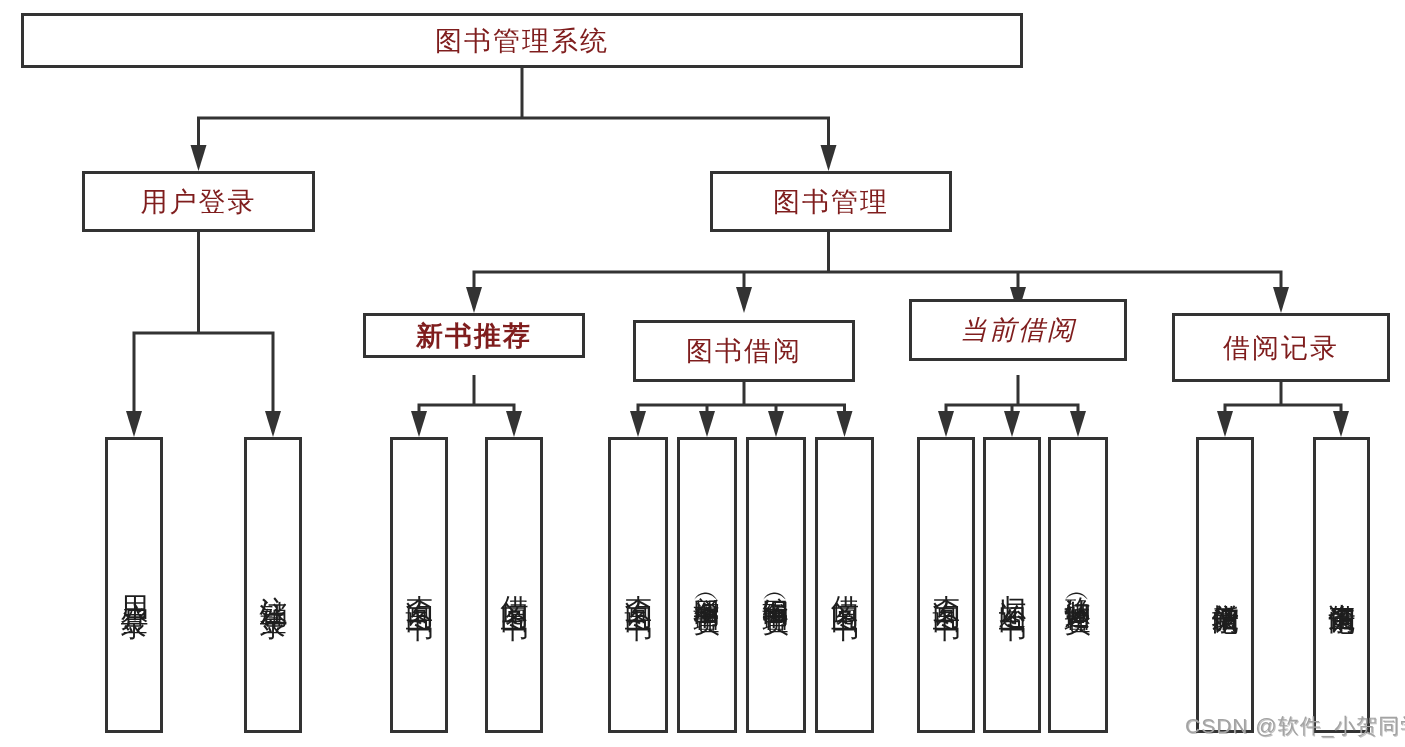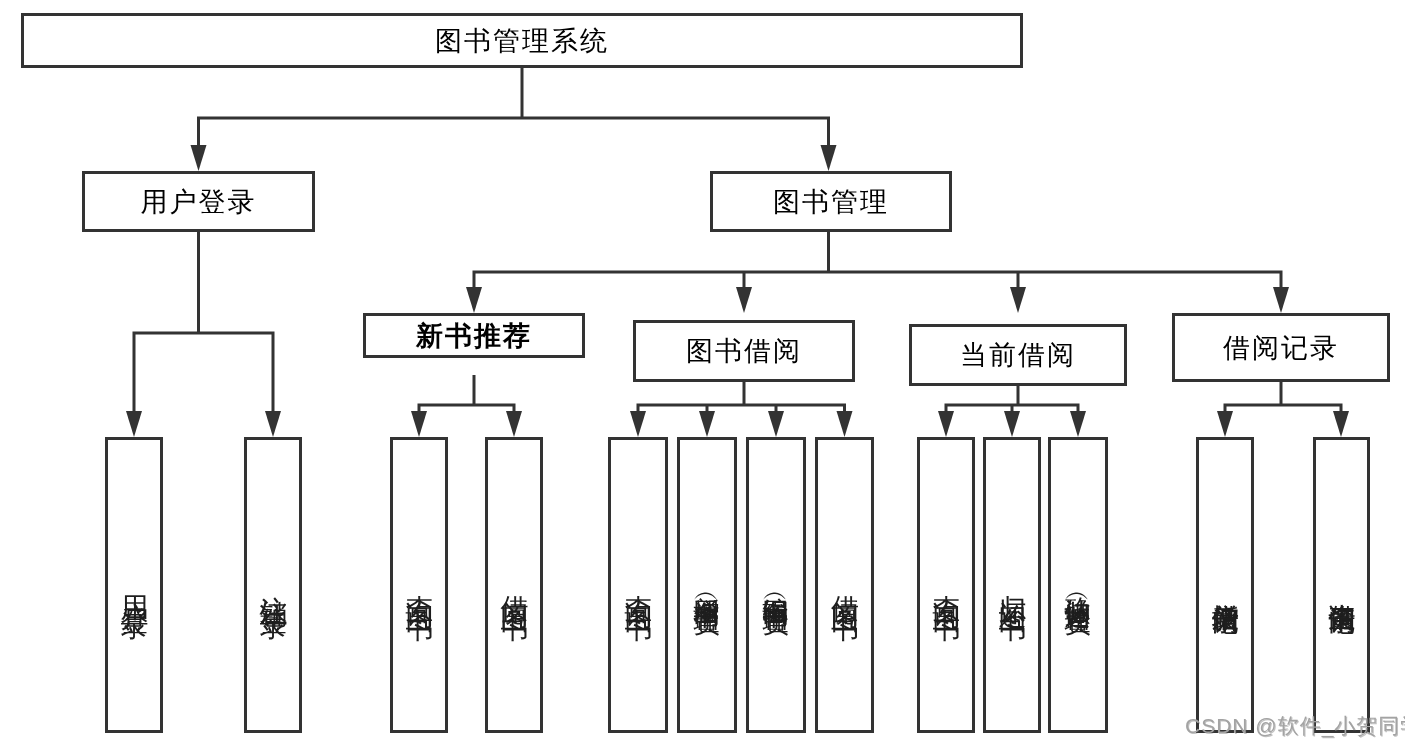--- a/index.html
+++ b/index.html
@@ -28,21 +28,21 @@
     stroke: none;
   }
   .hbox {
     position: absolute;
     box-sizing: border-box;
     border: 3px solid #333333;
     background: #ffffff;
     display: flex;
     align-items: center;
     justify-content: center;
-    color: #000000;
+    color: #7f1d1d;
     font-size: 27px;
     letter-spacing: 2px;
     white-space: nowrap;
   }
   .vbox {
     position: absolute;
     box-sizing: border-box;
     border: 3px solid #333333;
     background: #ffffff;
     display: flex;
@@ -148,21 +148,21 @@
   <div class="hbox" style="left:710px; top:171px; width:242px; height:61px;">
     <span>图书管理</span>
   </div>
 
   <div class="hbox" style="left:363px; top:313px; width:222px; height:45px;font-weight:bold;">
     <span>新书推荐</span>
   </div>
   <div class="hbox" style="left:633px; top:320px; width:222px; height:62px;">
     <span>图书借阅</span>
   </div>
-  <div class="hbox" style="left:909px; top:324px; width:218px; height:62px;">
+  <div class="hbox" style="left:909px; top:299px; width:218px; height:62px;font-style:italic;">
     <span>当前借阅</span>
   </div>
   <div class="hbox" style="left:1172px; top:313px; width:218px; height:69px;">
     <span>借阅记录</span>
   </div>
 
   <div class="vbox" style="left:105px; top:437px; width:58px; height:296px;">
     <span class="vtext">用户登录</span>
   </div>
   <div class="vbox" style="left:244px; top:437px; width:58px; height:296px;">

